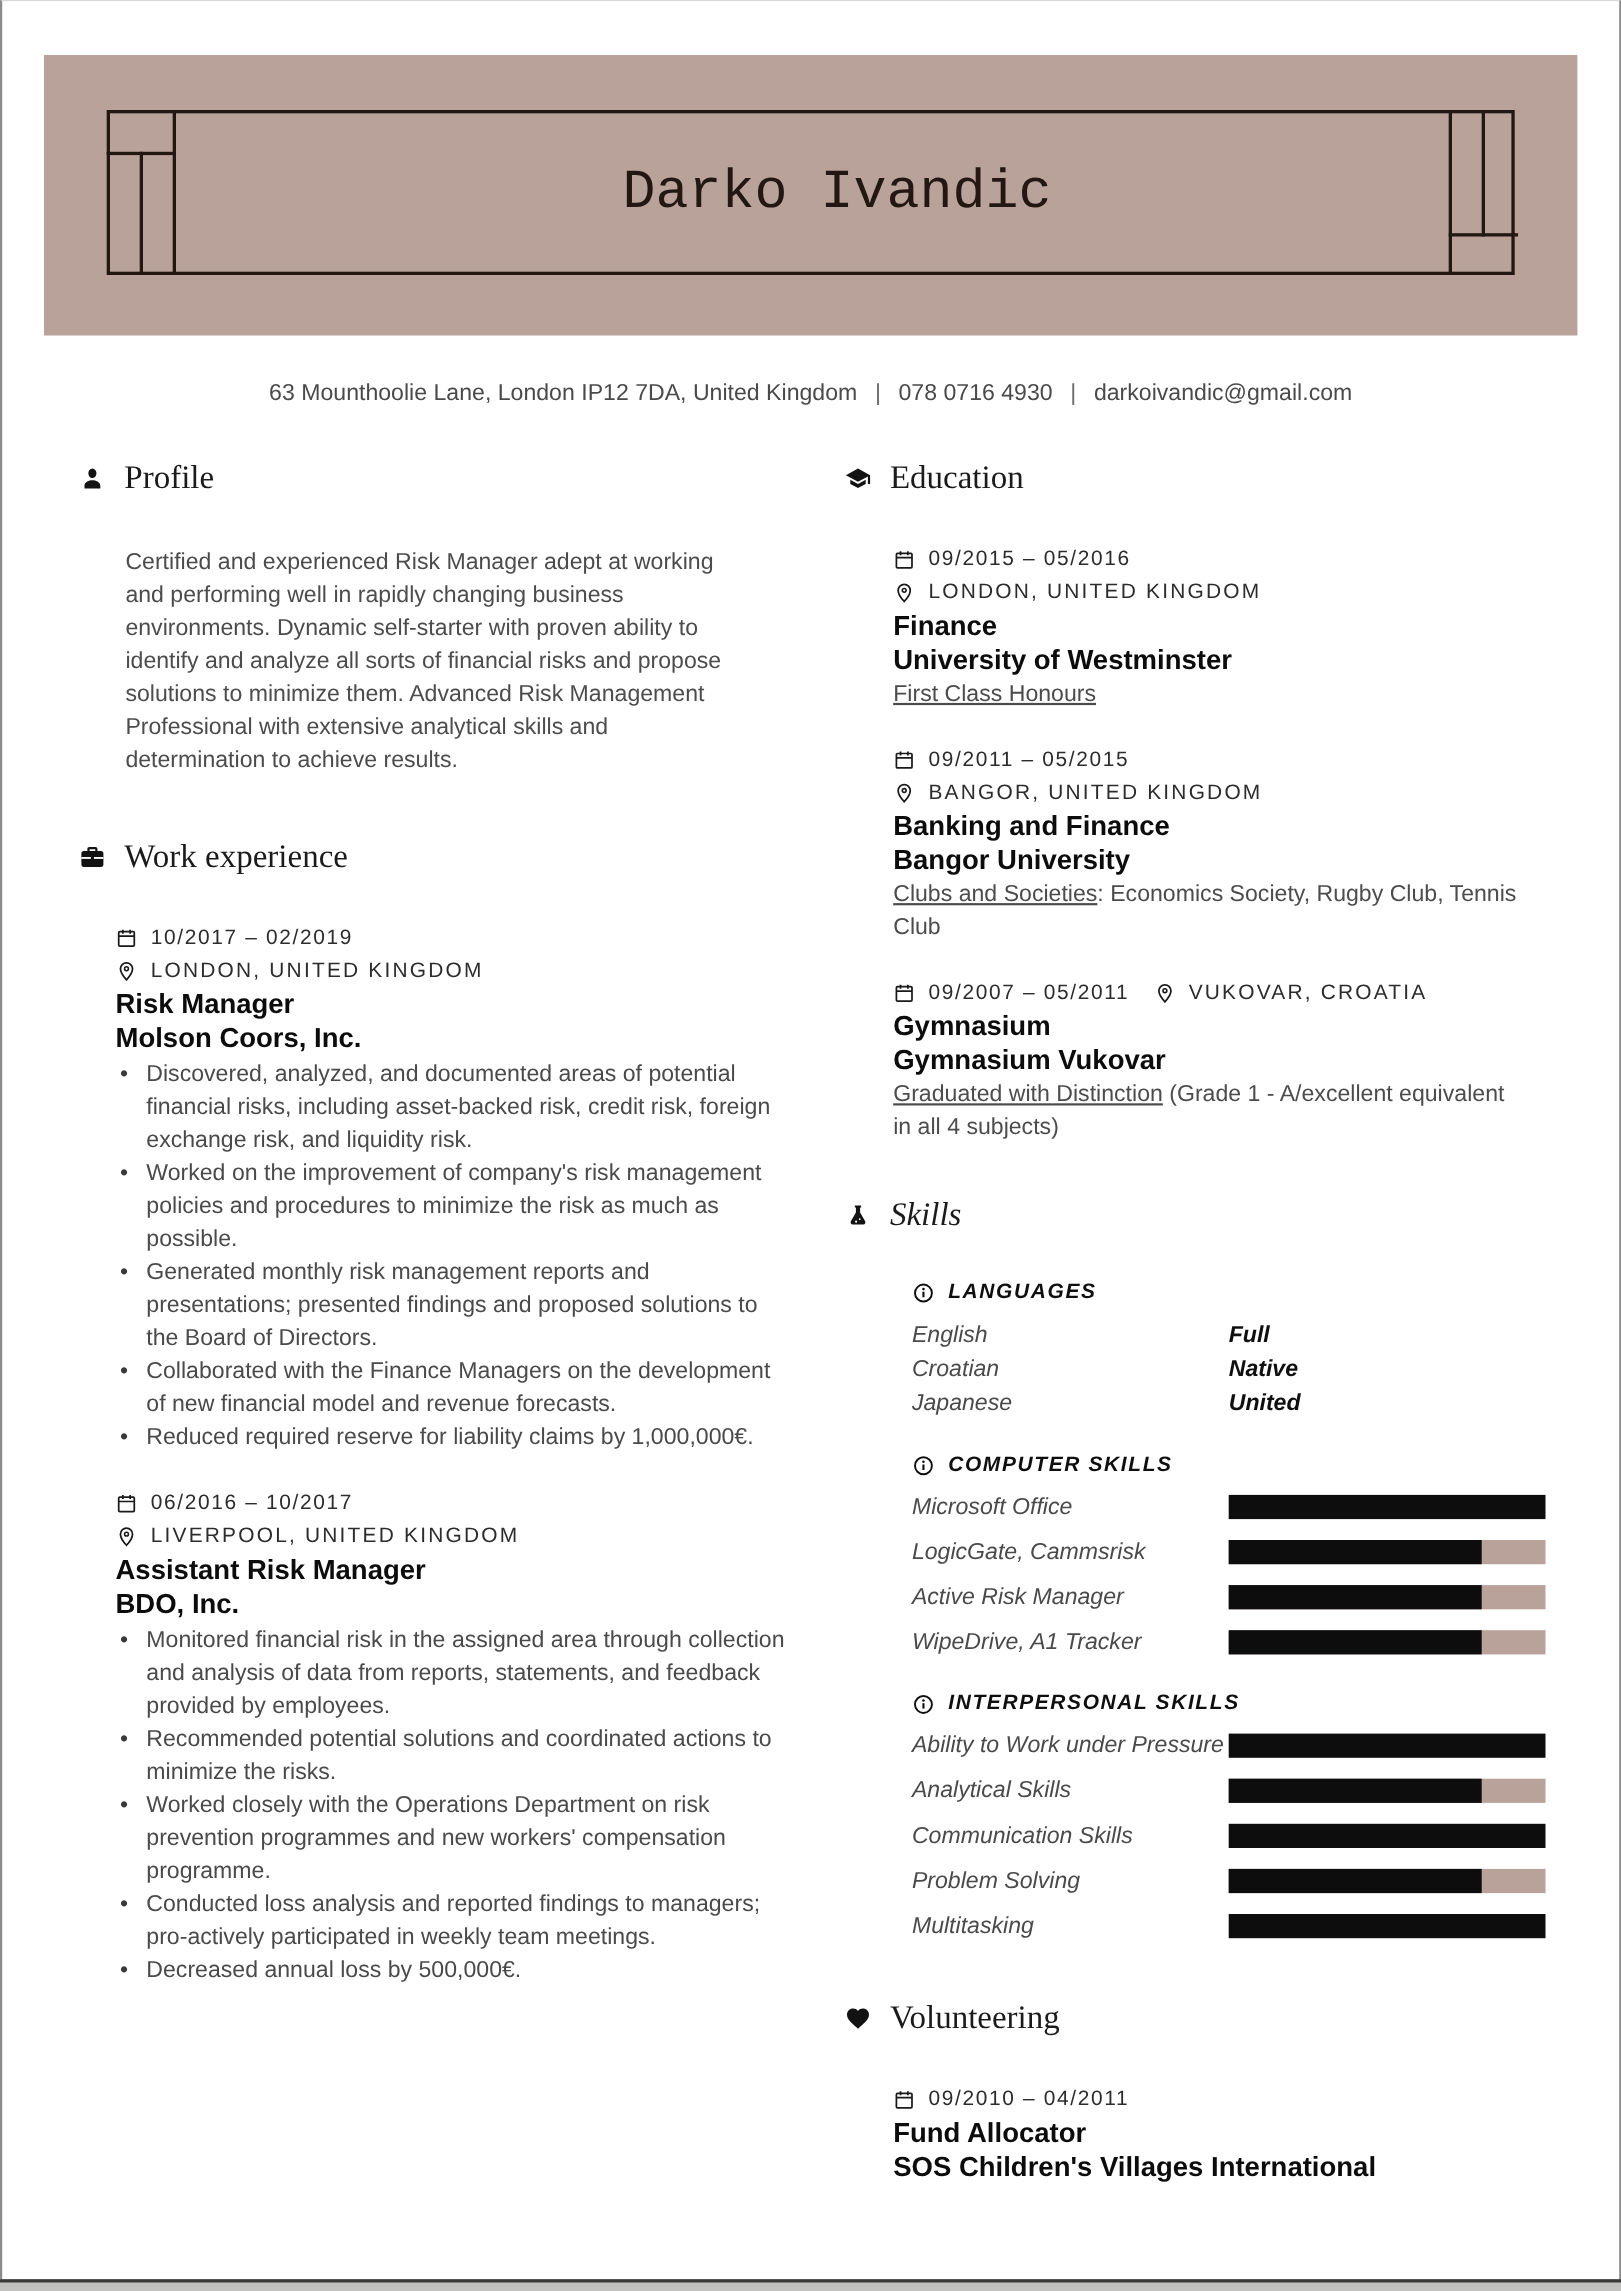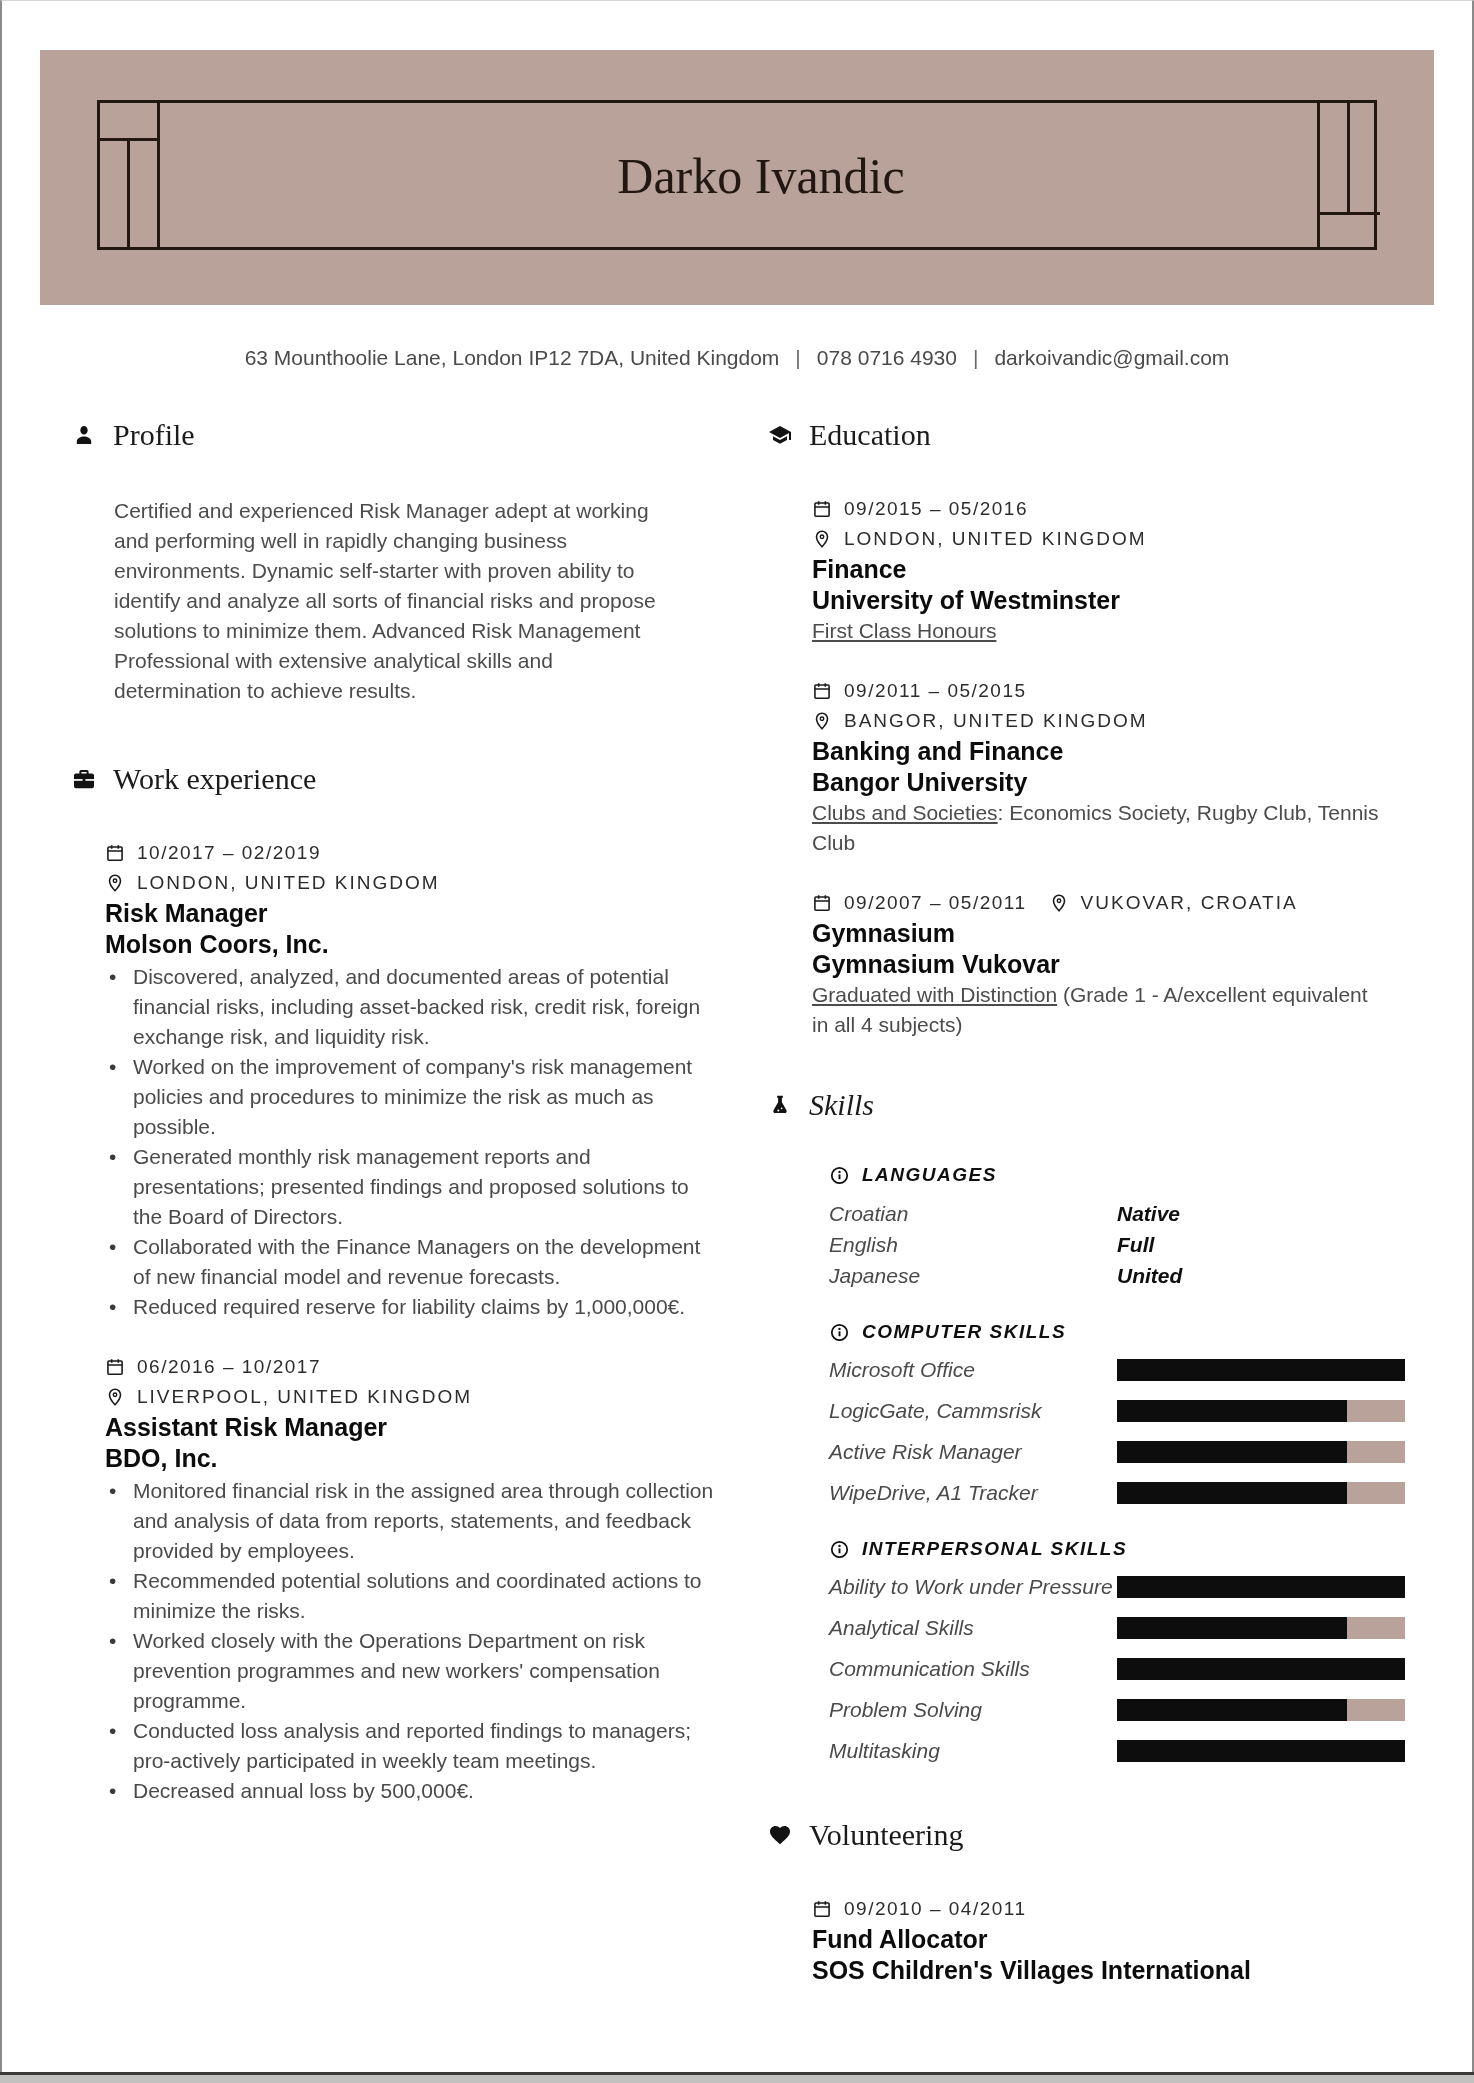--- a/index.html
+++ b/index.html
@@ -9,21 +9,21 @@
   }
   .page-edge{position:absolute;inset:0;border-left:2px solid #8a8a8a;border-right:2px solid #8a8a8a;border-top:1px solid #d6d6d6;pointer-events:none;}
   .bottom-strip{position:absolute;left:0;right:0;bottom:0;height:8px;background:#c2c1c0;border-top:3px solid #3c3a39;}
 
   
   .header{position:absolute;left:40px;top:50px;width:1394px;height:255px;background:#b8a29a;}
   .frame-line{position:absolute;background:#221711;}
   .frame{position:absolute;left:57px;right:57px;top:50px;bottom:55px;border:3px solid #221711;}
   .name{
     position:absolute;left:0;right:0;top:96px;text-align:center;
-    font-family:Liberation Serif, serif;font-size:50px;line-height:60px;color:#221711;padding-left:48px;
+    font-family:Liberation Mono, monospace;font-size:50px;line-height:60px;color:#221711;padding-left:48px;
   }
 
   
   .contact{position:absolute;left:0;top:346px;width:100%;text-align:center;font-size:21px;color:#4a4a4a;}
   .contact .sep{margin:0 16px;color:#6a6a6a;}
 
   
   .col{position:absolute;top:418px;}
   .col-left{left:72px;width:650px;}
   .col-right{left:768px;width:645px;}
@@ -251,26 +251,26 @@
         <div class="sub-label">
           <svg class="mi" viewBox="0 0 24 24">
               <circle cx="12" cy="12" r="8.8" fill="none" stroke="currentColor" stroke-width="2"></circle>
               <circle cx="12" cy="7.9" r="1.35" fill="currentColor"></circle>
               <path d="M12 10.7v5.6" stroke="currentColor" stroke-width="2.2"></path>
             </svg>
           <span class="sub-text">LANGUAGES</span>
         </div>
         <div id="lang-rows">
   <div class="lang-row">
+    <div class="lang-name">English</div>
+    <div class="lang-level">Full</div>
+  </div>
+  <div class="lang-row">
     <div class="lang-name">Croatian</div>
     <div class="lang-level">Native</div>
-  </div>
-  <div class="lang-row">
-    <div class="lang-name">English</div>
-    <div class="lang-level">Full</div>
   </div>
   <div class="lang-row">
     <div class="lang-name">Japanese</div>
     <div class="lang-level">United</div>
   </div>
           </div>
       </div>
       <div class="subsection">
         <div class="sub-label">
           <svg class="mi" viewBox="0 0 24 24">

